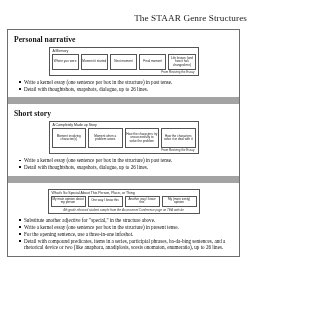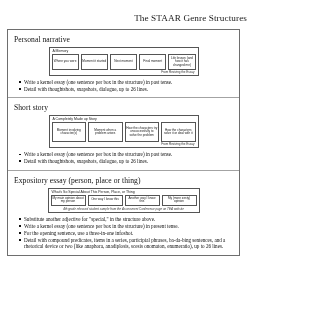--- a/index.html
+++ b/index.html
@@ -32,24 +32,24 @@
   .frame {
     margin: 0 7px;
     border: 1px solid #6e6e6e;
     box-sizing: border-box;
   }
   .section {
     padding: 4px 5px 4px 5px;
     position: relative;
   }
   .section + .section {
-    border-top: 1px solid #a3a3a3;
+    border-top: 7px solid #a3a3a3;
   }
   .sec-title {
-    font-weight: normal;
+    font-weight: bold;
     font-size: 7.6px;
     margin: 1px 0 3px 1px;
     letter-spacing: 0.05px;
   }
   
   .diagram-wrap {
     display: flex;
     justify-content: center;
     margin: 2px 0 3px 0;
   }
@@ -204,21 +204,20 @@
         </div>
       </div>
 
       <ul class="bullets">
         <li>Write a kernel essay (one sentence per box in the structure) in past tense.</li>
         <li>Detail with thoughtshots, snapshots, dialogue, up to 26 lines.</li>
       </ul>
     </div>
 
     <div class="section">
-      <div class="sec-title">Expository essay (person, place or thing)</div>
 
       <div class="diagram-wrap">
         <div class="diagram expository">
           <div class="diagram-head">What's So Special About This Person, Place, or Thing</div>
           <div class="boxrow">
             <div class="dbox short">My main opinion about my person</div>
             <div class="dbox short">One way I know this</div>
             <div class="dbox short">Another way I know this</div>
             <div class="dbox short">My (more zesty) opinion</div>
           </div>

